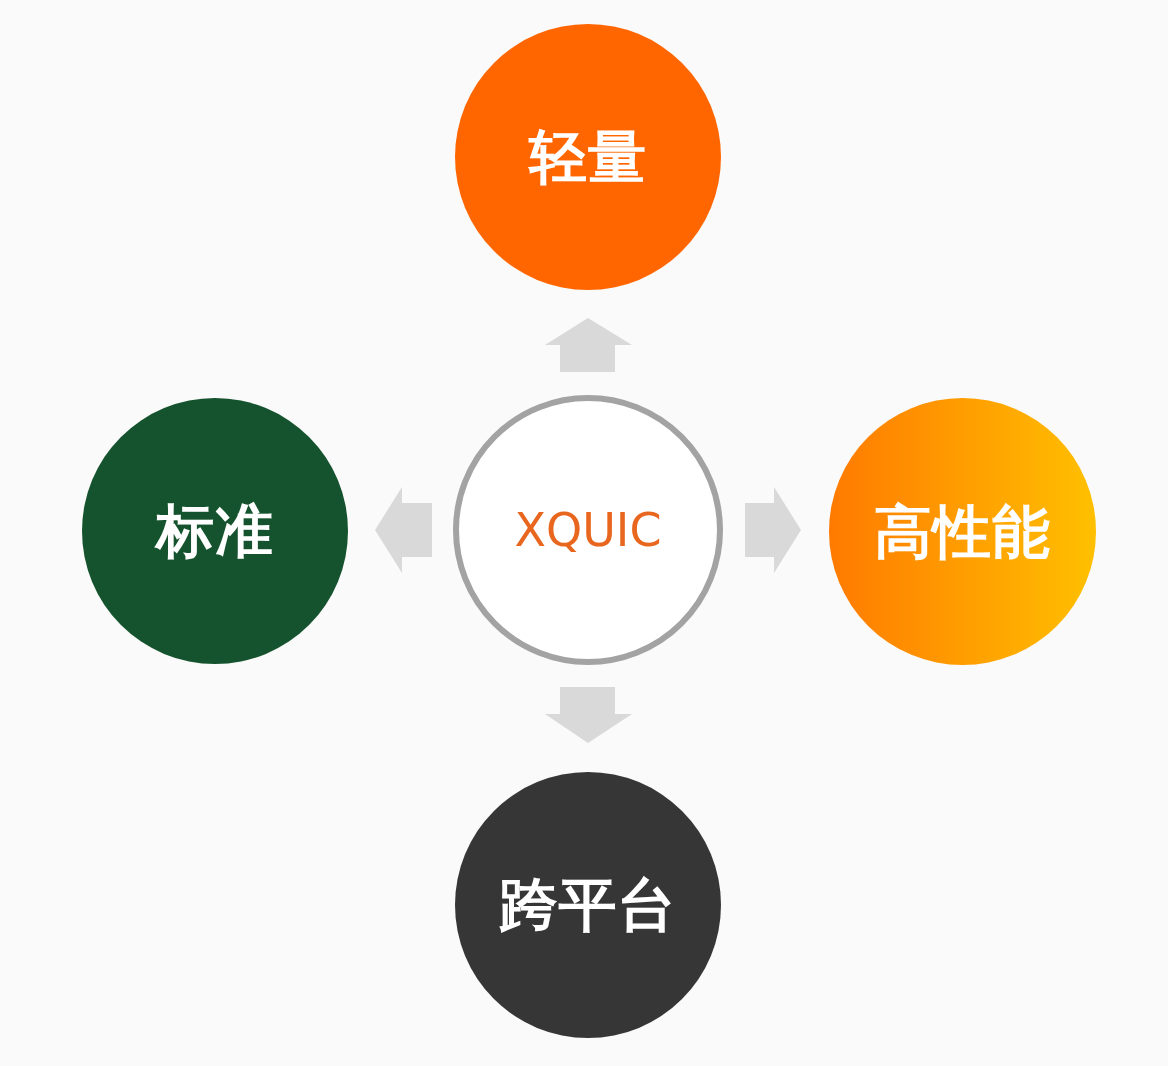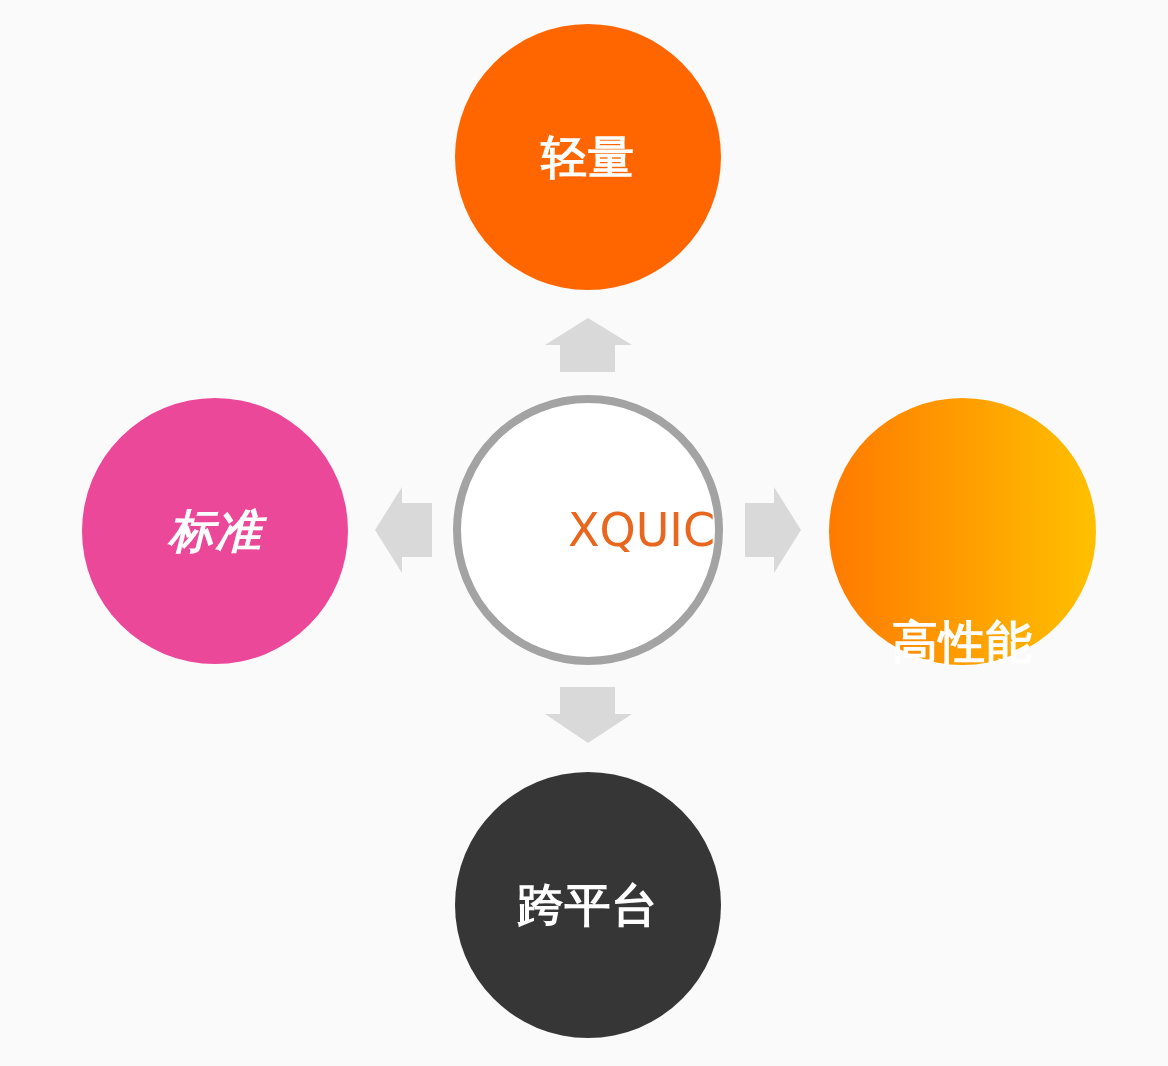--- a/index.html
+++ b/index.html
@@ -17,42 +17,41 @@
     .node {
       position: absolute;
       border-radius: 50%;
       display: flex;
       align-items: center;
       justify-content: center;
       box-sizing: border-box;
     }
     .node-label {
       color: #FFFFFF;
-      font-size: 46px;
+      font-size: 58px;
       font-weight: bold;
       letter-spacing: 1px;
       line-height: 1;
     }
     #node-top {
       left: 455px; top: 24px; width: 266px; height: 266px;
     }
     #node-left {
       left: 82px; top: 398px; width: 266px; height: 266px;
     }
     #node-right {
       left: 829px; top: 398px; width: 267px; height: 267px;
     }
     #node-bottom {
       left: 455px; top: 772px; width: 266px; height: 266px;
     }
     #node-center {
       left: 453px; top: 395px; width: 270px; height: 270px;
       background: #FFFFFF;
-      border: 8px solid #a3a3a3;
-      justify-content: flex-end;
+      border: 6px solid #a3a3a3;
     }
     #node-center .node-label {
       color: #E8661E;
       font-weight: normal;
       font-size: 46px;
       letter-spacing: 0px;
       font-family: "DejaVu Sans", "Liberation Sans", sans-serif;
     }
     svg.arrows {
       position: absolute;
@@ -78,27 +77,27 @@
 
   <polygon points="560,687 615,687 615,714 632,714 588,743 545,714 560,714" fill="#D9D9D9"></polygon>
 
   <polygon points="375,530 402,487 402,503 432,503 432,557 402,557 402,573" fill="#D9D9D9"></polygon>
 </svg>
 
 <div class="node" id="node-top" style="background:#FF6600;">
   <span class="node-label">轻量</span>
 </div>
 
-<div class="node" id="node-left" style="background:#ec4899;font-style:italic;">
+<div class="node" id="node-left" style="background:#14532d;">
   <span class="node-label">标准</span>
 </div>
 
 <div class="node" id="node-center">
   <span class="node-label">XQUIC</span>
 </div>
 
-<div class="node" id="node-right" style="background:linear-gradient(to right, #FF7A00, #FFC000);align-items:flex-end;">
+<div class="node" id="node-right" style="background:linear-gradient(to right, #FF7A00, #FFC000);">
   <span class="node-label">高性能</span>
 </div>
 
 <div class="node" id="node-bottom" style="background:#363636;text-align:center;">
   <span class="node-label">跨平台</span>
 </div>
 
 </body></html>

